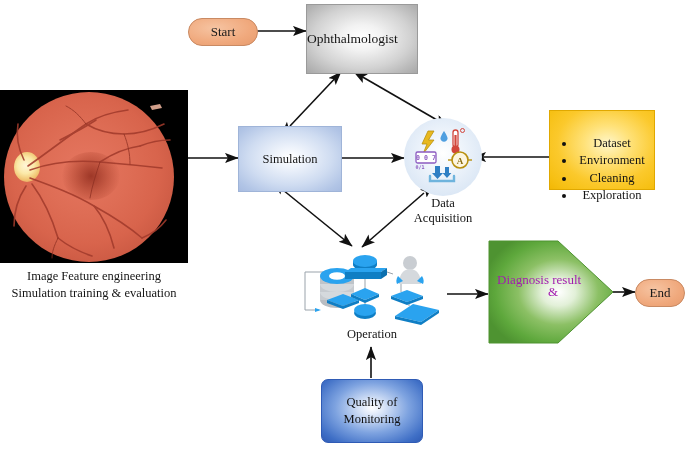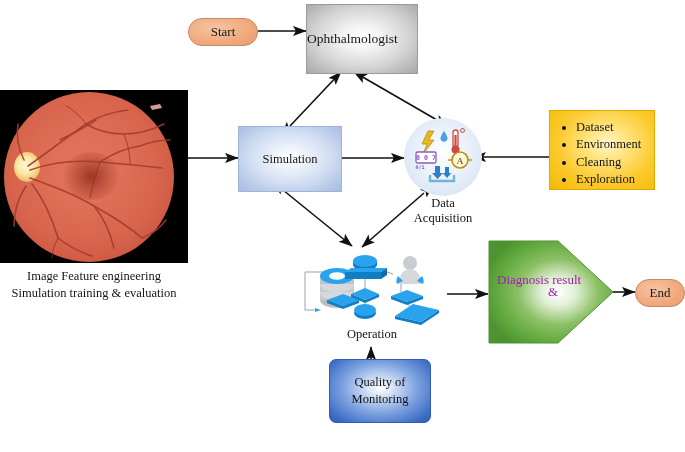--- a/index.html
+++ b/index.html
@@ -27,21 +27,21 @@
 
   
   .bluebox2{position:absolute;border-radius:7px;border:1px solid #2f5bb5;
       background-image:radial-gradient(ellipse at 50% 45%, #ffffff 0%, #dbe6f8 16%, #7ea3e0 52%, #3f6fc6 84%, #2f5bb5 100%);
       display:flex;align-items:center;justify-content:center;text-align:center;
       font-size:12.5px;color:#101010;line-height:1.35;}
 
   
   .yellowbox{position:absolute;border:1px solid #e0a800;
       background-image:radial-gradient(ellipse at 55% 42%, #fff6c9 0%, #ffe27a 28%, #fbc92c 62%, #f6bf11 88%, #f2b705 100%);
-      padding:8px 6px 8px 10px;box-sizing:border-box;}
+      padding:24px 6px 8px 10px;box-sizing:border-box;text-align:center;}
   .yellowbox ul{list-style:none;margin:0;padding:0;}
   .yellowbox li{font-size:12.5px;line-height:1.38;color:#141414;
       position:relative;padding-left:16px;white-space:nowrap;}
   .yellowbox li:before{content:"";position:absolute;left:2px;top:7px;
       width:4px;height:4px;border-radius:50%;background:#111;}
 
   
   .dacircle{position:absolute;border-radius:50%;
       background-image:radial-gradient(circle at 50% 45%, #ffffff 0%, #eef4fb 35%, #dbe7f5 75%, #cfe0f2 100%);font-weight:bold;}
   .dalabel{position:absolute;text-align:center;font-size:12.5px;line-height:1.2;color:#141414;}
@@ -273,21 +273,21 @@
         <path d="M98,68 L124,74 L142,62 L142,65 L124,77 L98,71 z" fill="#0f7ec4"></path>
       </g>
 
       <path d="M18,60 L24,62 L18,64 z" fill="#2aa3ef"></path>
     </svg>
   </div>
   <div class="oplabel" style="left:322px;top:327px;width:100px;">
     <span>Operation</span>
   </div>
 
-  <div class="bluebox2" style="left:321px;top:359px;width:100px;height:62px;margin-left:8px;">
+  <div class="bluebox2" style="left:321px;top:379px;width:100px;height:62px;">
     <div>
       <div>Quality of</div>
       <div>Monitoring</div>
     </div>
   </div>
 
   <div class="greenarrow" style="left:488px;top:240px;width:126px;height:104px;">
     <svg width="126" height="104" viewBox="0 0 126 104">
       <defs>
         <radialGradient id="ggrad" cx="56%" cy="50%" r="62%">

